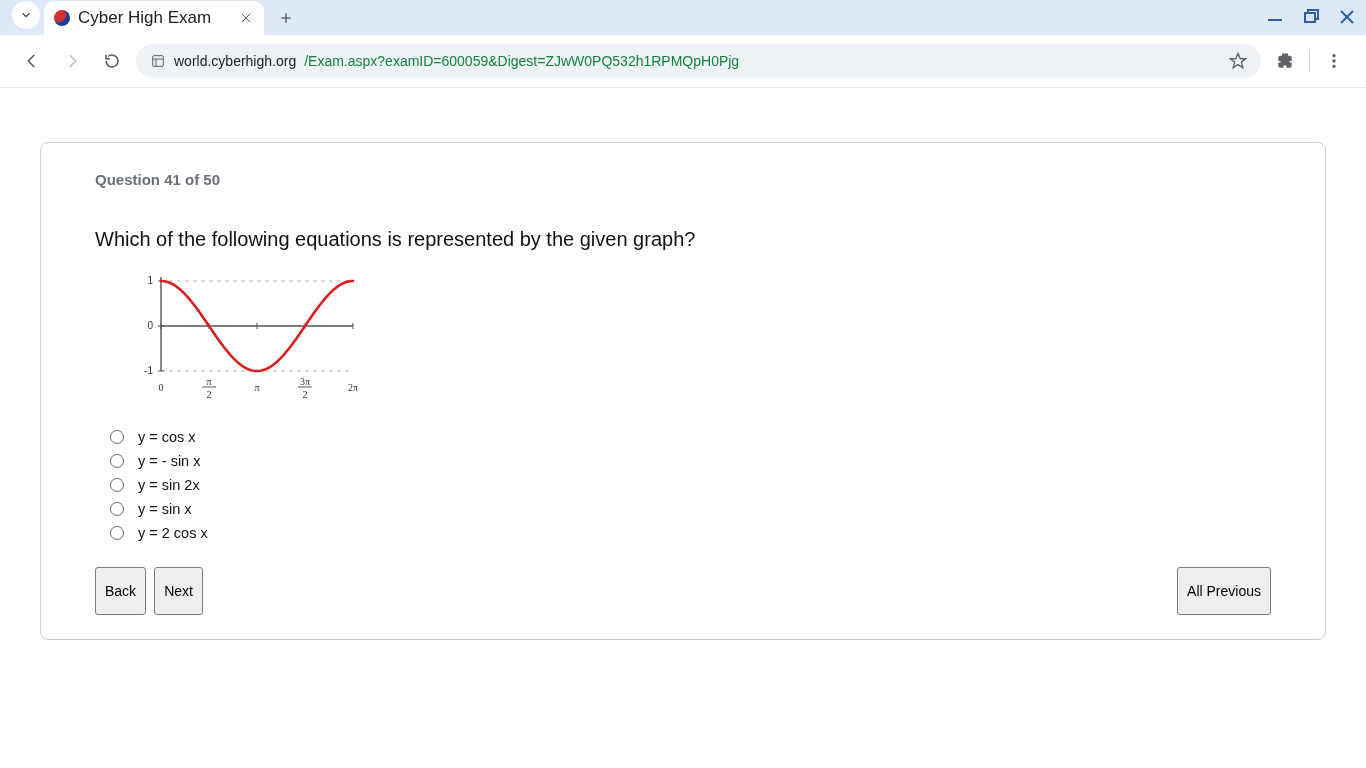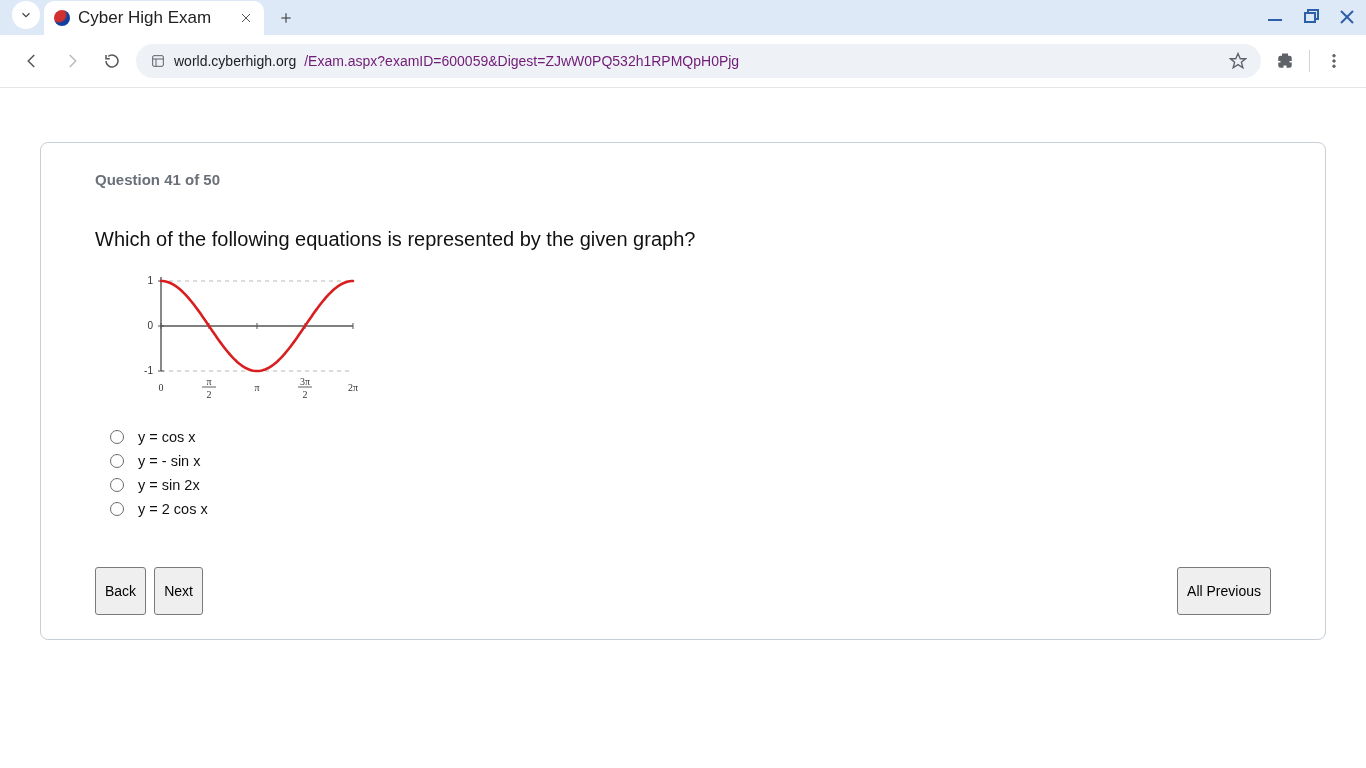--- a/index.html
+++ b/index.html
@@ -22,21 +22,21 @@
   .win-controls svg { stroke:#2c5fa8; fill:none; stroke-width:2; }
 
   .toolbar { height:60px; background:#fff; display:flex; align-items:center; padding: 0 16px; gap:8px; border-bottom:1px solid #e5e5e5; }
   .nav-btn { width:32px; height:32px; display:flex; align-items:center; justify-content:center; border-radius:16px; cursor:pointer; }
   .nav-btn svg { width:18px; height:18px; stroke:#555; fill:none; stroke-width:2; }
   .nav-btn.disabled svg { stroke:#bbb; }
   .omnibox { flex:1; height:34px; background:#eef2f7; border-radius:17px; display:flex; align-items:center; padding:0 14px; font-size:14px; color:#202124; gap:8px; }
   .omnibox .site-icon { width:16px; height:16px; }
   .omnibox .site-icon svg { width:16px; height:16px; stroke:#5f6368; fill:none; stroke-width:1.5; }
   .omnibox .host { color:#202124; }
-  .omnibox .path { color:#701a75; }
+  .omnibox .path { color:#15803d; }
   .omnibox .spacer { flex:1; }
   .omnibox .star { width:18px; height:18px; }
   .omnibox .star svg { width:18px; height:18px; stroke:#5f6368; fill:none; stroke-width:1.8; }
   .ext-btn, .menu-btn { width:32px; height:32px; display:flex; align-items:center; justify-content:center; cursor:pointer; }
   .ext-btn svg, .menu-btn svg { width:18px; height:18px; stroke:#5f6368; fill:#5f6368; }
   .sep-v { width:1px; height:22px; background:#d0d4da; }
 
   
   .page { padding: 54px 40px 0 40px; }
   .card { border:1px solid #c9cfd6; border-radius:8px; padding: 28px 54px 28px 54px; min-height: 498px; position:relative; }
@@ -194,20 +194,24 @@
         <div class="option-row">
           <div class="radio"></div>
           <span>y = - sin x</span>
         </div>
         <div class="option-row">
           <div class="radio"></div>
           <span>y = sin 2x</span>
         </div>
         <div class="option-row">
           <div class="radio"></div>
+          <span>y = sin x</span>
+        </div>
+        <div class="option-row">
+          <div class="radio"></div>
           <span>y = 2 cos x</span>
         </div>
       </div>
 
     <div class="btn-bar">
       <button class="btn">Back</button>
       <button class="btn">Next</button>
     </div>
     <div class="btn-bar-right">
       <button class="btn">All Previous</button>

